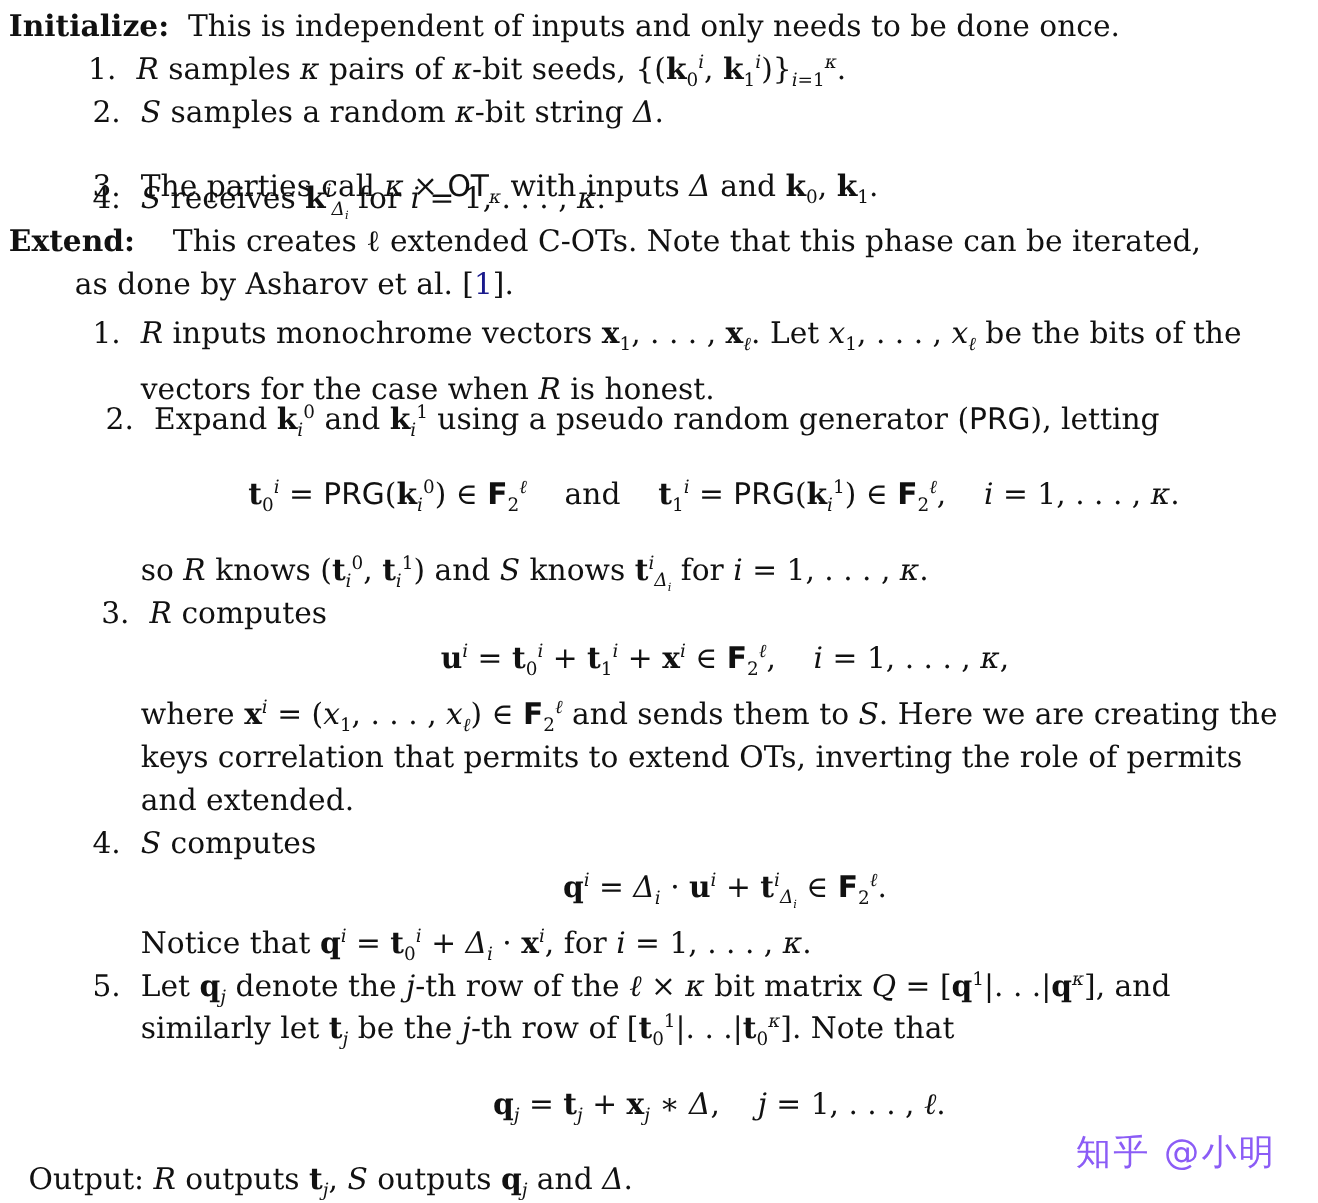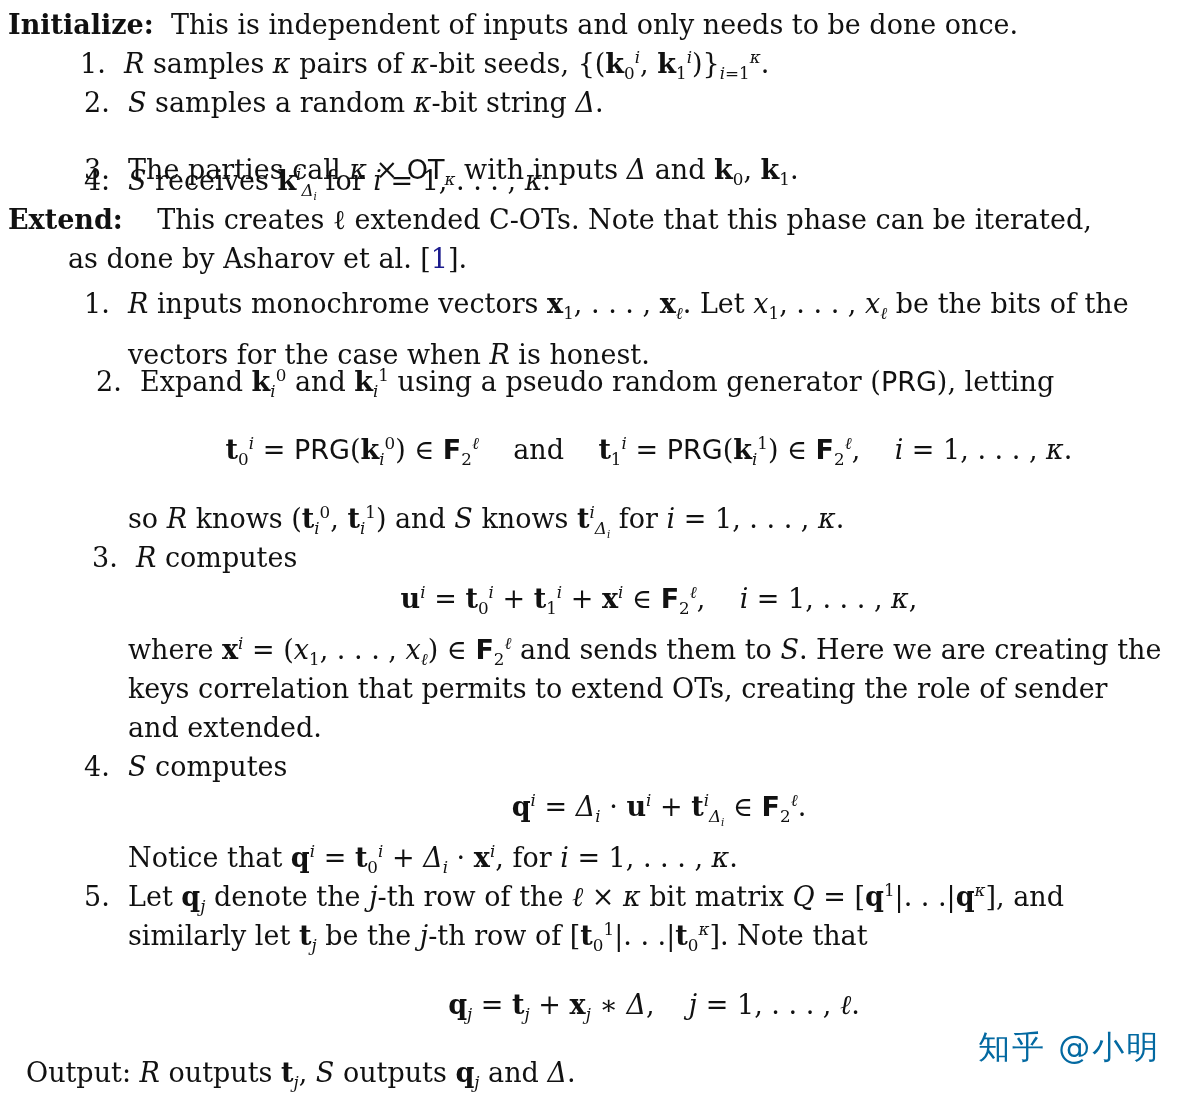--- a/index.html
+++ b/index.html
@@ -12,21 +12,21 @@
   .b { font-weight:bold; }
   .i { font-style:italic; }
   .bv { font-weight:bold; font-style:normal; }
   .sf { font-family:"DejaVu Sans", "Liberation Sans", sans-serif; font-style:normal; }
   .bb { font-family:"DejaVu Sans", "Liberation Sans", sans-serif; font-weight:bold; }
   sub, sup { font-size:0.62em; line-height:0; }
   .cite { color:#1a1a8c; }
   .num { display:inline-block; width:44px; }
   .eq { position:absolute; white-space:nowrap; line-height:34px; text-align:center; left:0; width:1198px; }
   .watermark {
-    position:absolute; left:978px; top:1026px; font-size:32px; color:#0369a1;
+    position:absolute; left:978px; top:1026px; font-size:32px; color:#8b5cf6;
     font-family:"DejaVu Sans", "Liberation Sans", sans-serif; letter-spacing:2px;
   }
 </style>
 </head>
 <body>
 
 <div class="line" style="left:8px; top:8px;">
   <span class="b">Initialize:</span>&nbsp;
   <span>This is independent of inputs and only needs to be done once.</span>
 </div>
@@ -71,21 +71,21 @@
 
 <div class="line" style="left:92px; top:541px;">
   <span class="num">3.</span><span class="i">R</span> computes
 </div>
 <div class="eq" style="top:582px; left:60px;">
   <span class="bv">u</span><sup class="i">i</sup> = <span class="bv">t</span><sub>0</sub><sup class="i">i</sup> + <span class="bv">t</span><sub>1</sub><sup class="i">i</sup> + <span class="bv">x</span><sup class="i">i</sup> ∈ <span class="bb">F</span><sub>2</sub><sup class="i">ℓ</sup>, &nbsp;&nbsp; <span class="i">i</span> = 1, . . . , <span class="i">κ</span>,
 </div>
 <div class="line" style="left:128px; top:633px;">
   where <span class="bv">x</span><sup class="i">i</sup> = (<span class="i">x</span><sub>1</sub>, . . . , <span class="i">x<sub>ℓ</sub></span>) ∈ <span class="bb">F</span><sub>2</sub><sup class="i">ℓ</sup> and sends them to <span class="i">S</span>. Here we are creating the
 </div>
-<div class="line" style="left:128px; top:672px;">keys correlation that permits to extend OTs, creating the role of sender</div>
+<div class="line" style="left:128px; top:672px;">keys correlation that permits to extend OTs, inverting the role of permits</div>
 <div class="line" style="left:128px; top:711px;">and extended.</div>
 
 <div class="line" style="left:84px; top:750px;">
   <span class="num">4.</span><span class="i">S</span> computes
 </div>
 <div class="eq" style="top:790px; left:60px;">
   <span class="bv">q</span><sup class="i">i</sup> = <span class="i">Δ<sub>i</sub></span> · <span class="bv">u</span><sup class="i">i</sup> + <span class="bv">t</span><sup class="i">i</sup><sub><span class="i">Δ<sub>i</sub></span></sub> ∈ <span class="bb">F</span><sub>2</sub><sup class="i">ℓ</sup>.
 </div>
 <div class="line" style="left:128px; top:841px;">
   Notice that <span class="bv">q</span><sup class="i">i</sup> = <span class="bv">t</span><sub>0</sub><sup class="i">i</sup> + <span class="i">Δ<sub>i</sub></span> · <span class="bv">x</span><sup class="i">i</sup>, for <span class="i">i</span> = 1, . . . , <span class="i">κ</span>.

